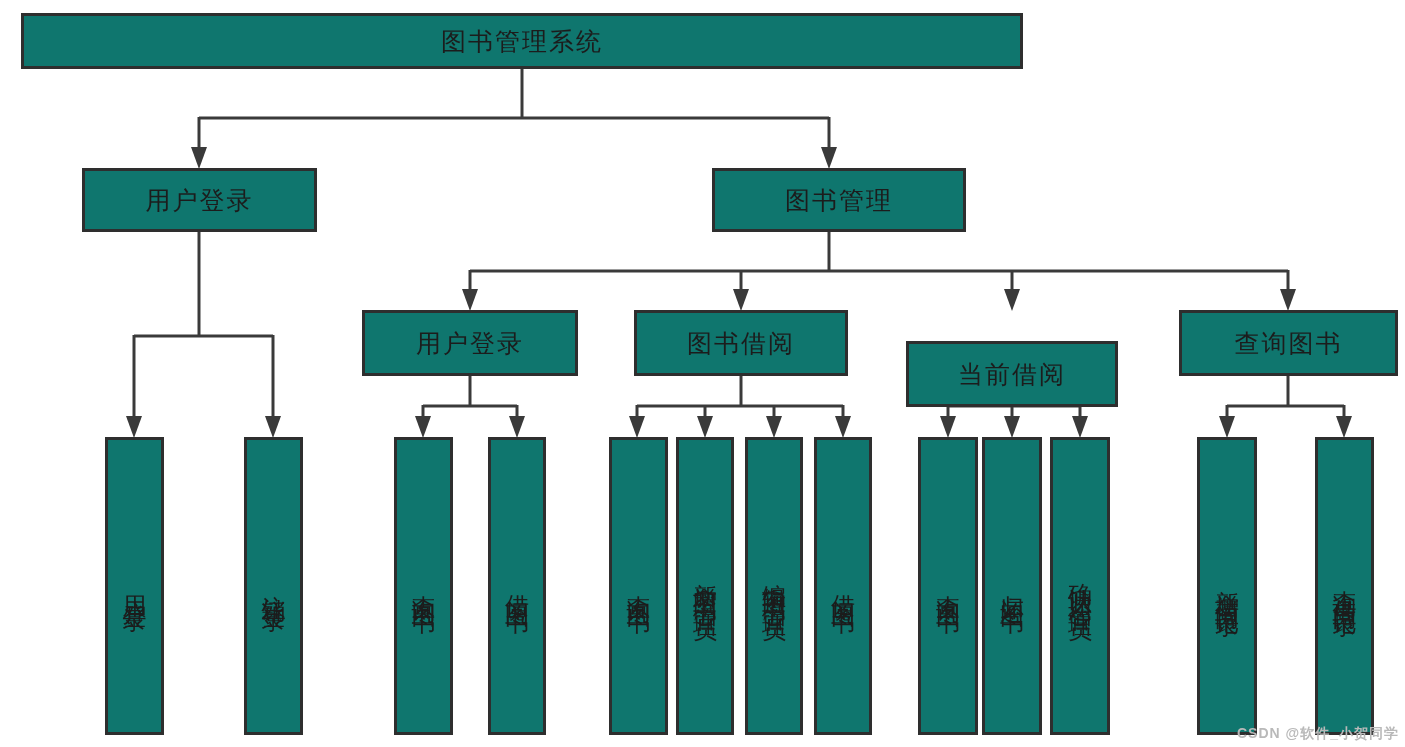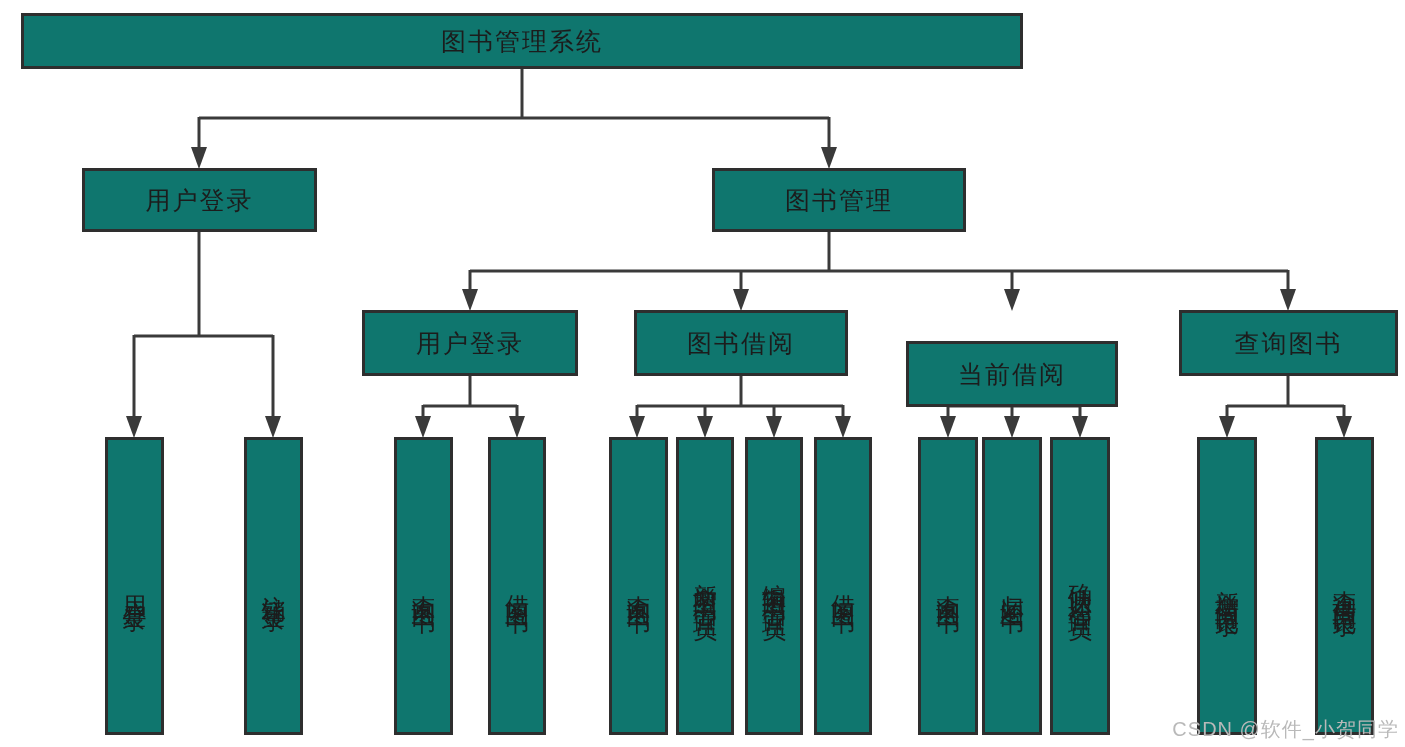--- a/index.html
+++ b/index.html
@@ -40,24 +40,25 @@
     font-size: 24px;
     line-height: 1;
     letter-spacing: 5px;
     white-space: nowrap;
   }
   .watermark {
     position: absolute;
     right: 6px;
     bottom: 4px;
     z-index: 3;
-    font-size: 20px;
+    font-size: 14px;
     color: var(--watermark, #b9b9b9);
     letter-spacing: 1px;
     white-space: nowrap;
+    font-weight: bold;
   }
 </style>
 </head>
 <body>
 
 <div class="canvas" style="--line: #3a3a3a; --border: #2e2e2e; --text: #1c1c1c; --background: #ffffff; --watermark: #b9b9b9;">
 
   <svg class="connectors" width="1405" height="747" viewBox="0 0 1405 747" aria-hidden="true">
 
     <g>

